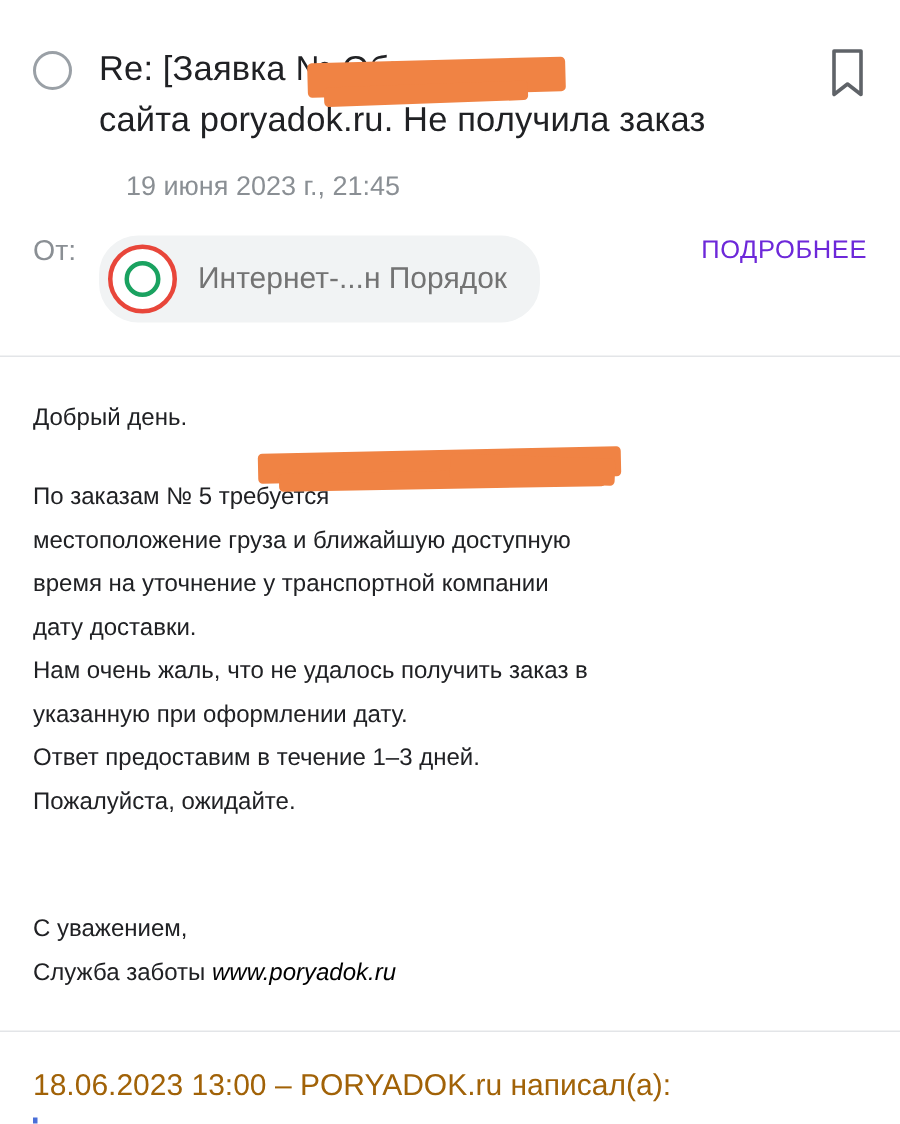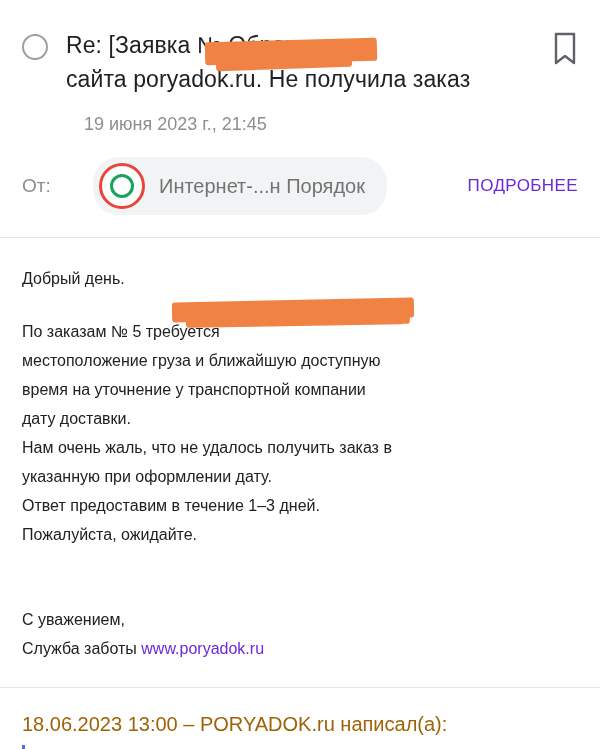--- a/index.html
+++ b/index.html
@@ -55,24 +55,22 @@
 
   .date-line {
     margin: 18px 0 16px 62px;
     font-size: 18px;
     color: #8a8f94;
   }
 
   
   .from-row {
     display: flex;
-    align-items: center;
     margin: 22px 0 0 0;
     padding: 0 22px 0 22px;
-    gap: 27px;
   }
   .from-label {
     font-size: 19px;
     color: #8a8f94;
     width: 40px;
     flex: 0 0 auto;
   }
   .sender-chip {
     display: flex;
     align-items: center;
@@ -126,21 +124,21 @@
     font-size: 16px;
     line-height: 29px;
     color: #202124;
   }
   .para { margin: 0 0 24px 0; }
   .para.tight { margin-bottom: 0; }
   .body-line { display: block; }
   .spacer-big { height: 56px; }
 
   .sig-block { margin-top: 0; }
-  .link-blue { color: #6d28d9; }
+  .link-blue { color: #000000; font-style: italic; }
 
   .divider2 {
     height: 1px;
     background: #e3e5e8;
     margin: 24px 0 0 0;
   }
 
   
   .quote-section {
     padding: 22px 22px 0 22px;

